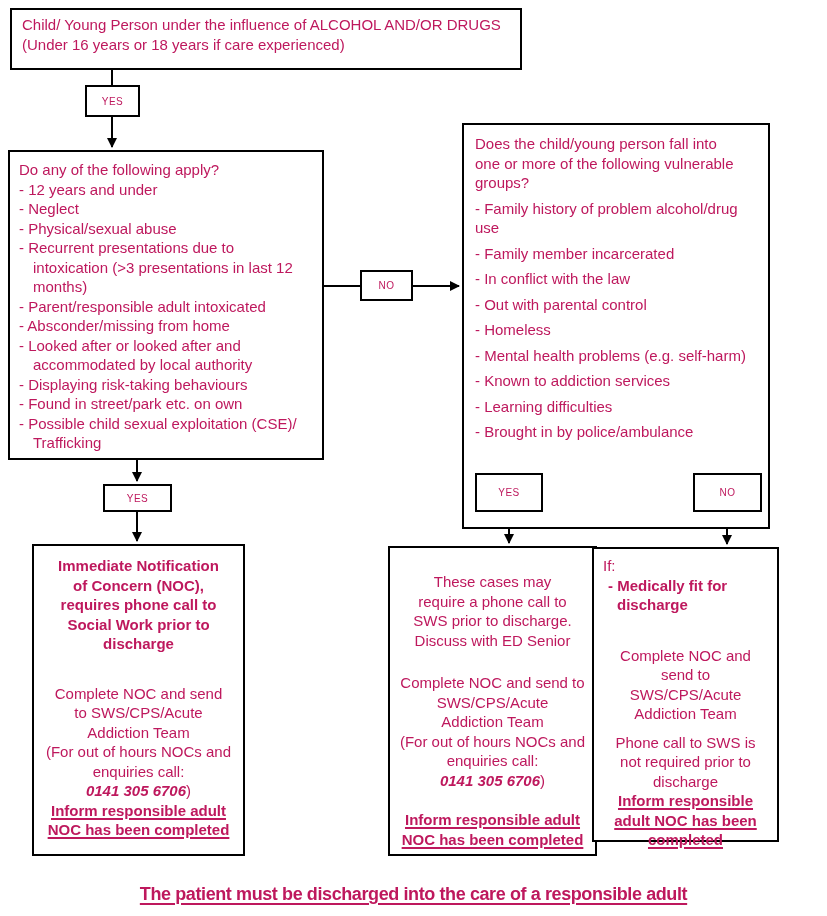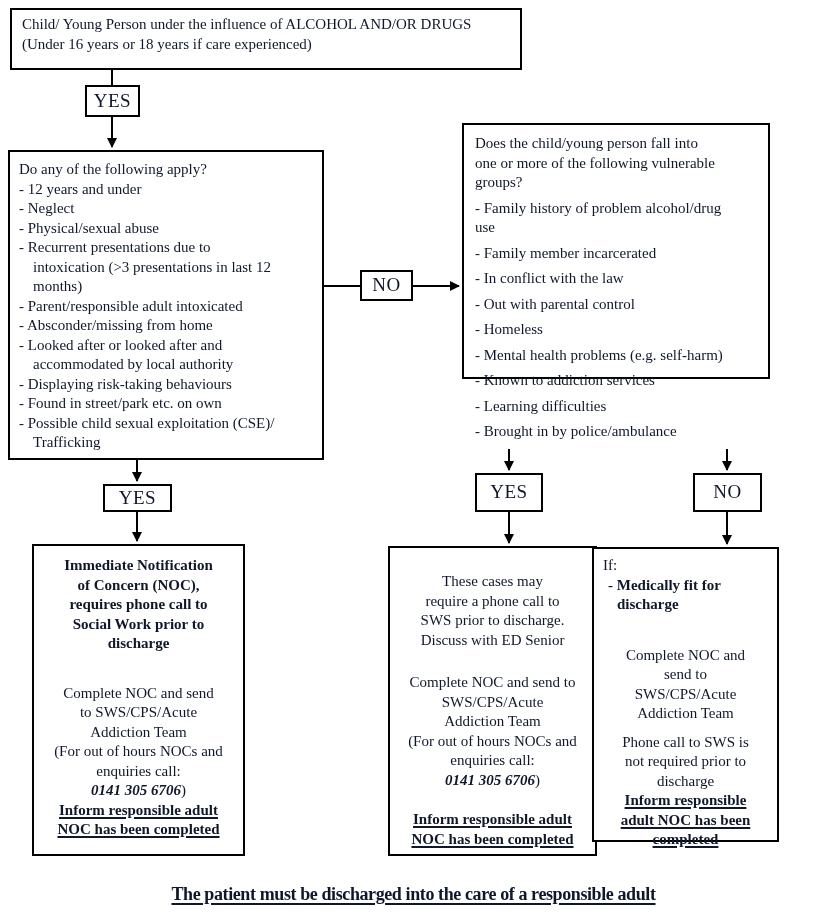--- a/index.html
+++ b/index.html
@@ -1,48 +1,48 @@
 <!DOCTYPE html>
 <html><head>
 <meta charset="utf-8">
 <style>
   html, body { margin: 0; padding: 0; background: #ffffff; }
   .canvas {
     position: relative;
     width: 827px;
     height: 916px;
     background: #ffffff;
-    font-family: Liberation Serif, serif;
-    color: #0f172a;
+    font-family: Liberation Sans, sans-serif;
+    color: #be185d;
     overflow: hidden;
   }
   .connectors { position: absolute; left: 0; top: 0; }
   .box {
     position: absolute;
     box-sizing: border-box;
     border: 2px solid #000000;
     background: #ffffff;
     font-size: 15px;
     line-height: 1.3;
   }
   .preline { white-space: pre-line; }
   .label-box {
     display: flex;
     align-items: center;
     justify-content: center;
-    font-size: 19px;
+    font-size: 10px;
     letter-spacing: 0.5px;
   }
   
   .start { left: 10px; top: 8px; width: 512px; height: 62px; padding: 5px 10px; }
   
   .criteria { left: 8px; top: 150px; width: 316px; height: 310px; padding: 8px 14px 0 9px; }
   .citem { padding-left: 14px; text-indent: -14px; }
   .citem.outdent { margin-left: -5px; }
-  .vulnerable { left: 462px; top: 123px; width: 308px; height: 256px; padding: 9px 6px 0 11px; }
+  .vulnerable { left: 462px; top: 123px; width: 308px; height: 406px; padding: 9px 6px 0 11px; }
   .vitem { margin-top: 6px; }
   
   .yes1 { left: 85px;  top: 85px;  width: 55px; height: 32px; }
   .no1  { left: 360px; top: 270px; width: 53px; height: 31px; }
   .yes2 { left: 103px; top: 484px; width: 69px; height: 28px; }
   .yes3 { left: 475px; top: 473px; width: 68px; height: 39px; }
   .no2  { left: 693px; top: 473px; width: 69px; height: 39px; }
   
   .outcome { text-align: center; }
   .noc  { left: 32px;  top: 544px; width: 213px; height: 312px; padding: 10px 6px; }

